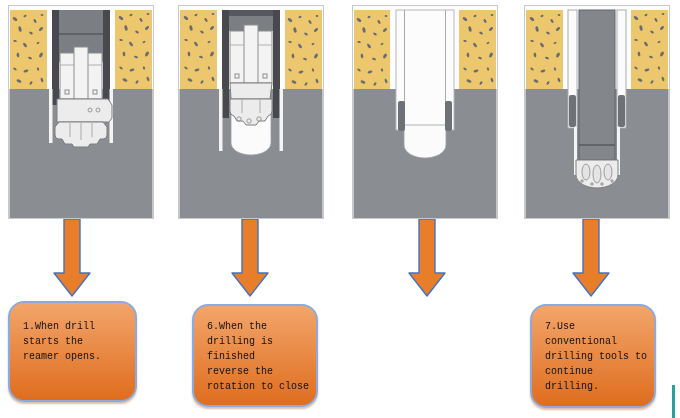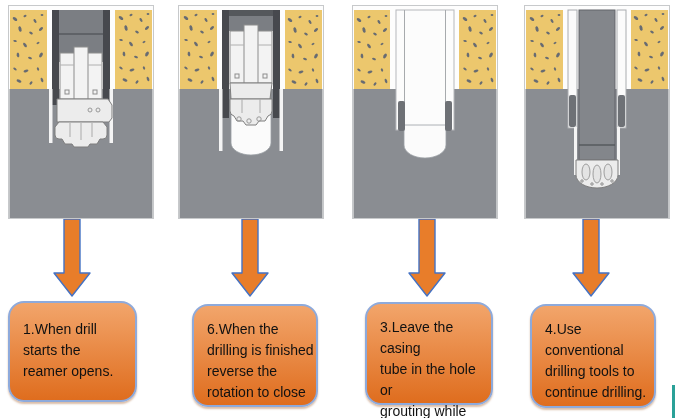--- a/index.html
+++ b/index.html
@@ -23,22 +23,23 @@
   .arrow polygon{fill:var(--arrow-fill,#E87D2A);stroke:var(--arrow-stroke,#4472C4);stroke-width:1.4;stroke-linejoin:round;}
   
   .caption-box{
     position:absolute;box-sizing:border-box;border-radius:16px;
     border:2px solid var(--box-border,#8EAADB);
     background:linear-gradient(180deg,var(--box-grad-top,#F2A56B) 0%,var(--box-grad-bottom,#DF6D1E) 100%);
     box-shadow:0 2px 2px rgba(150,70,10,0.35);
     color:#111;
   }
   .caption-box span{
-    display:block;white-space:pre-line;font-size:14px;line-height:1.5;
+    display:block;white-space:pre-line;font-size:10px;line-height:1.5;
     padding:13px 2px 6px 13px;
+    font-family:Liberation Mono, monospace;
   }
   
   .teal-line{position:absolute;background:var(--teal,#2AA198);}
 </style>
 </head>
 <body>
 
 <div id="canvas">
 
   <svg width="0" height="0" style="position:absolute">
@@ -181,28 +182,22 @@
     <span style="padding-top:16px">1.When drill
 starts the
 reamer opens.</span>
   </div>
   <div class="caption-box" style="left:192px;top:304px;width:126px;height:103px">
     <span>6.When the
 drilling is finished
 reverse the
 rotation to close</span>
   </div>
-  <div class="caption-box" style="left:365px;top:302px;width:128px;height:103px">
-    <span>3.Leave the casing
-tube in the hole or
-grouting while pull
-out the casing tube.</span>
-  </div>
   <div class="caption-box" style="left:530px;top:304px;width:126px;height:104px">
-    <span>4.Use
+    <span>7.Use
 conventional
 drilling tools to
 continue drilling.</span>
   </div>
 
   <div class="teal-line" style="left:672px;top:385px;width:2.5px;height:33px"></div>
 
 </div>
 
 </body></html>

